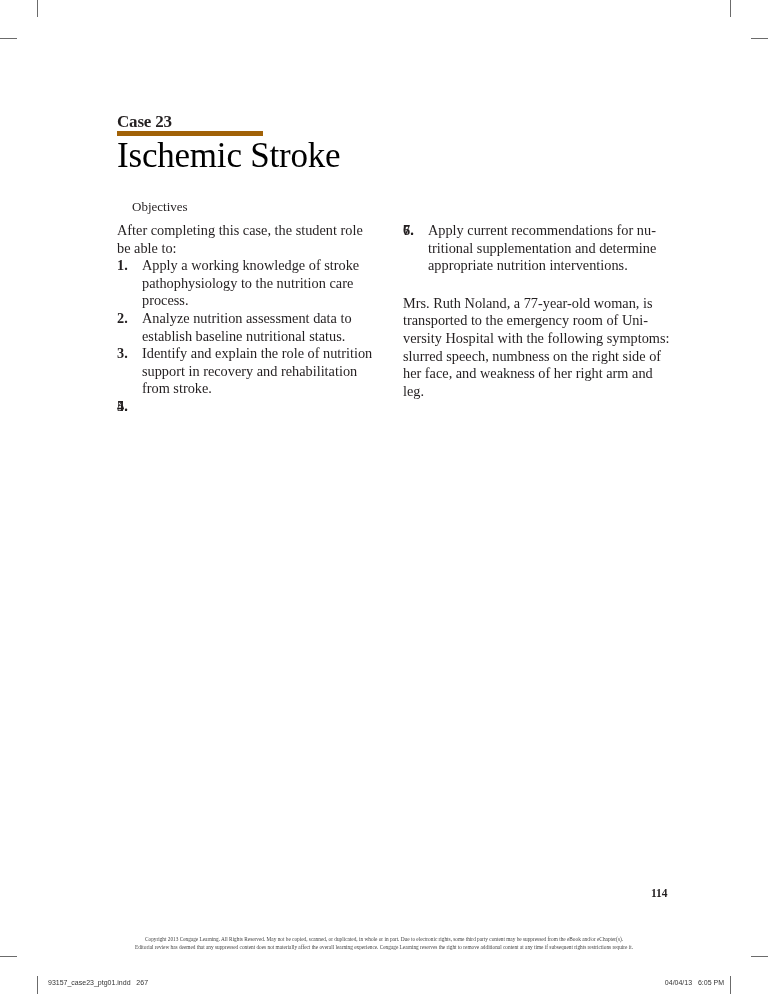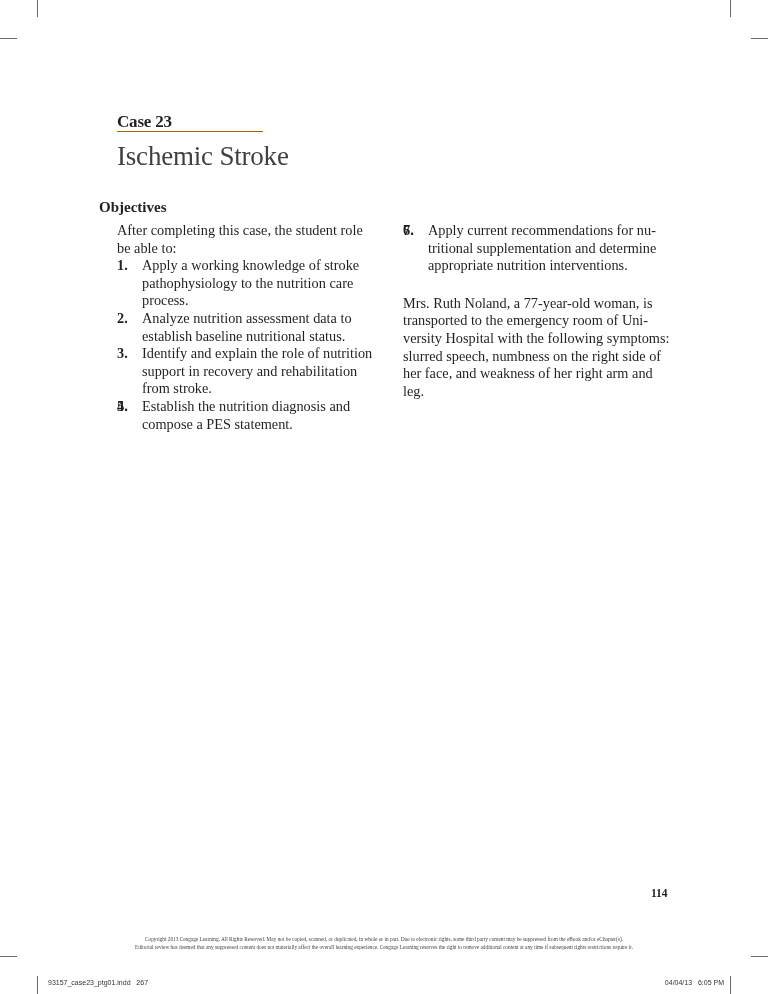--- a/index.html
+++ b/index.html
@@ -20,42 +20,42 @@
       background: #6b6b6b;
     }
     .crop.v { width: 1px; height: 17px; }
     .crop.h { height: 1px; width: 17px; }
 
     .case-label {
       position: absolute;
       left: 117px;
       top: 113px;
       width: 146px;
-      border-bottom: 1px solid #a16207;
+      border-bottom: 5px solid #a16207;
       font-weight: bold;
       font-size: 17px;
       line-height: 18px;
       letter-spacing: -0.2px;
     }
     .case-title {
       position: absolute;
       left: 117px;
       top: 141px;
-      font-size: 27px;
+      font-size: 35px;
       line-height: 30px;
       font-weight: normal;
       letter-spacing: -0.2px;
-      color: #404040;
+      color: #000000;
     }
     .section-heading {
       position: absolute;
-      left: 99px;
+      left: 132px;
       top: 199px;
-      font-weight: bold;
-      font-size: 15px;
+      font-weight: normal;
+      font-size: 13px;
       line-height: 16px;
     }
     .col {
       position: absolute;
       top: 222px;
       font-size: 14.3px;
       line-height: 17.6px;
     }
     .col.left { left: 117px; width: 262px; }
     .col.right { left: 403px; width: 268px; }
@@ -144,21 +144,20 @@
     </li>
     <li>
       <span class="num">3.</span>
       <span>Identify and explain the role of nutrition support in recovery and rehabilitation from stroke.</span>
     </li>
     <li>
       <span class="num">4.</span>
     </li>
     <li>
       <span class="num">5.</span>
-      <span>Establish the nutrition diagnosis and com­pose a PES statement.</span>
     </li>
   </ol>
 </div>
 
 <div class="col right">
   <ol class="objectives">
     <li>
       <span class="num">6.</span>
     </li>
     <li>

